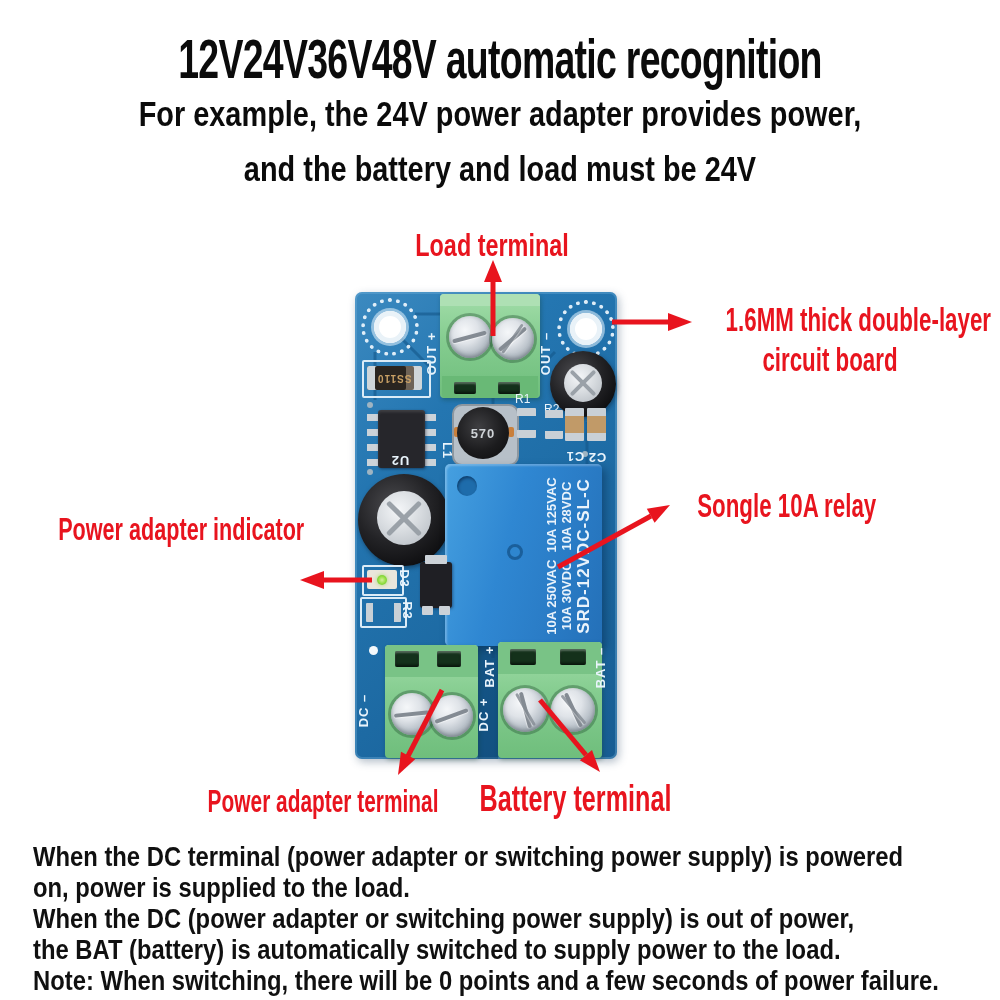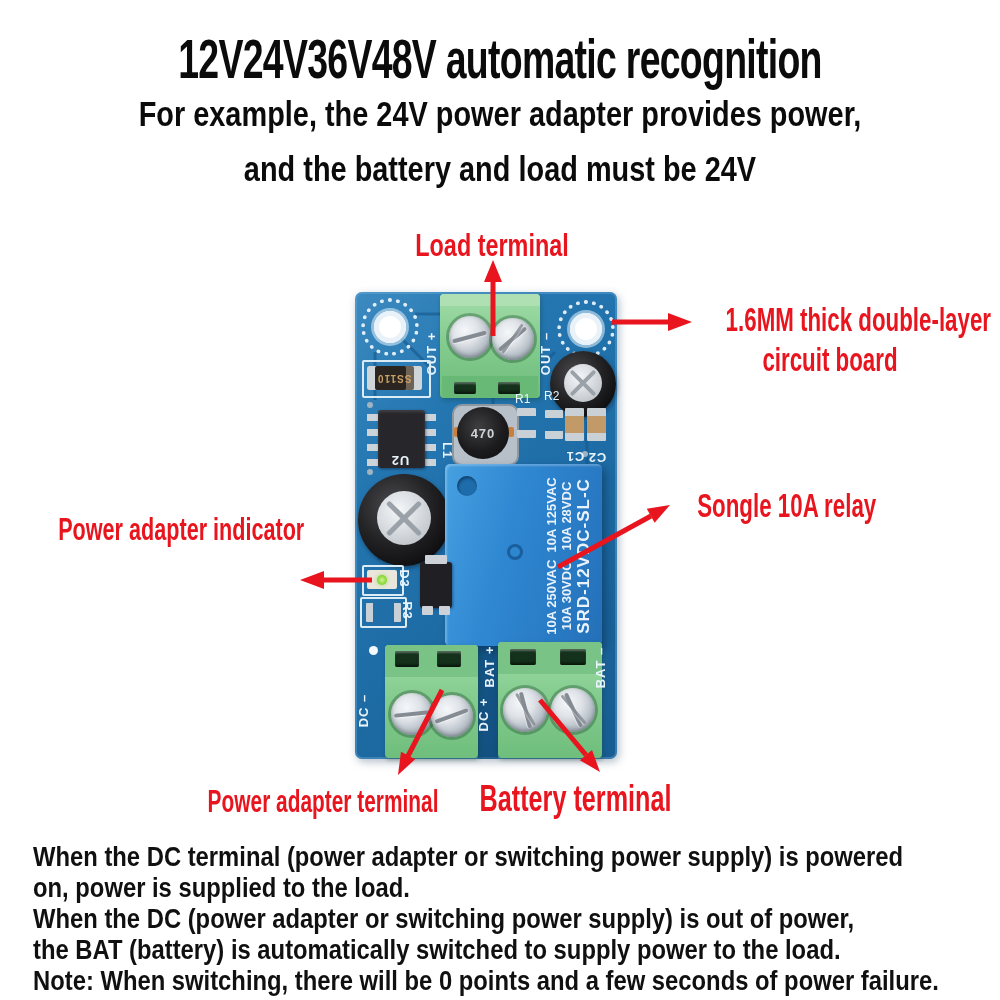--- a/index.html
+++ b/index.html
@@ -178,26 +178,26 @@
 
     <div class="pins" style="left:12px;top:122px;height:55px;"></div>
     <div class="pins" style="left:70px;top:122px;height:55px;"></div>
     <div class="chip" style="left:23px;top:118px;width:47px;height:58px;"></div>
     <div class="vt r180" style="left:30px;top:161px;width:30px;">U2</div>
 
     <div class="ind-base" style="left:97px;top:112px;width:63px;height:58px;"></div>
     <div class="cudot" style="left:99px;top:135px;"></div>
     <div class="cudot" style="left:153px;top:135px;"></div>
     <div class="coil" style="left:102px;top:115px;width:52px;height:52px;">
-      <span class="coil-txt">470</span>
+      <span class="coil-txt">570</span>
     </div>
     <div class="vt r90" style="left:77px;top:151px;width:30px;">L1</div>
 
     <div class="sk" style="left:160px;top:100px;">R1</div>
-    <div class="sk" style="left:189px;top:97px;">R2</div>
+    <div class="sk" style="left:189px;top:110px;">R2</div>
     <div class="smd" style="left:162px;top:116px;width:19px;height:30px;">
       <div class="pad padT"></div>
         <div class="pad padB"></div>
       <div class="mid-r">
           <span class="smd-code">222</span>
         </div>
     </div>
     <div class="smd" style="left:190px;top:118px;width:18px;height:29px;">
       <div class="pad padT"></div>
         <div class="pad padB"></div>

